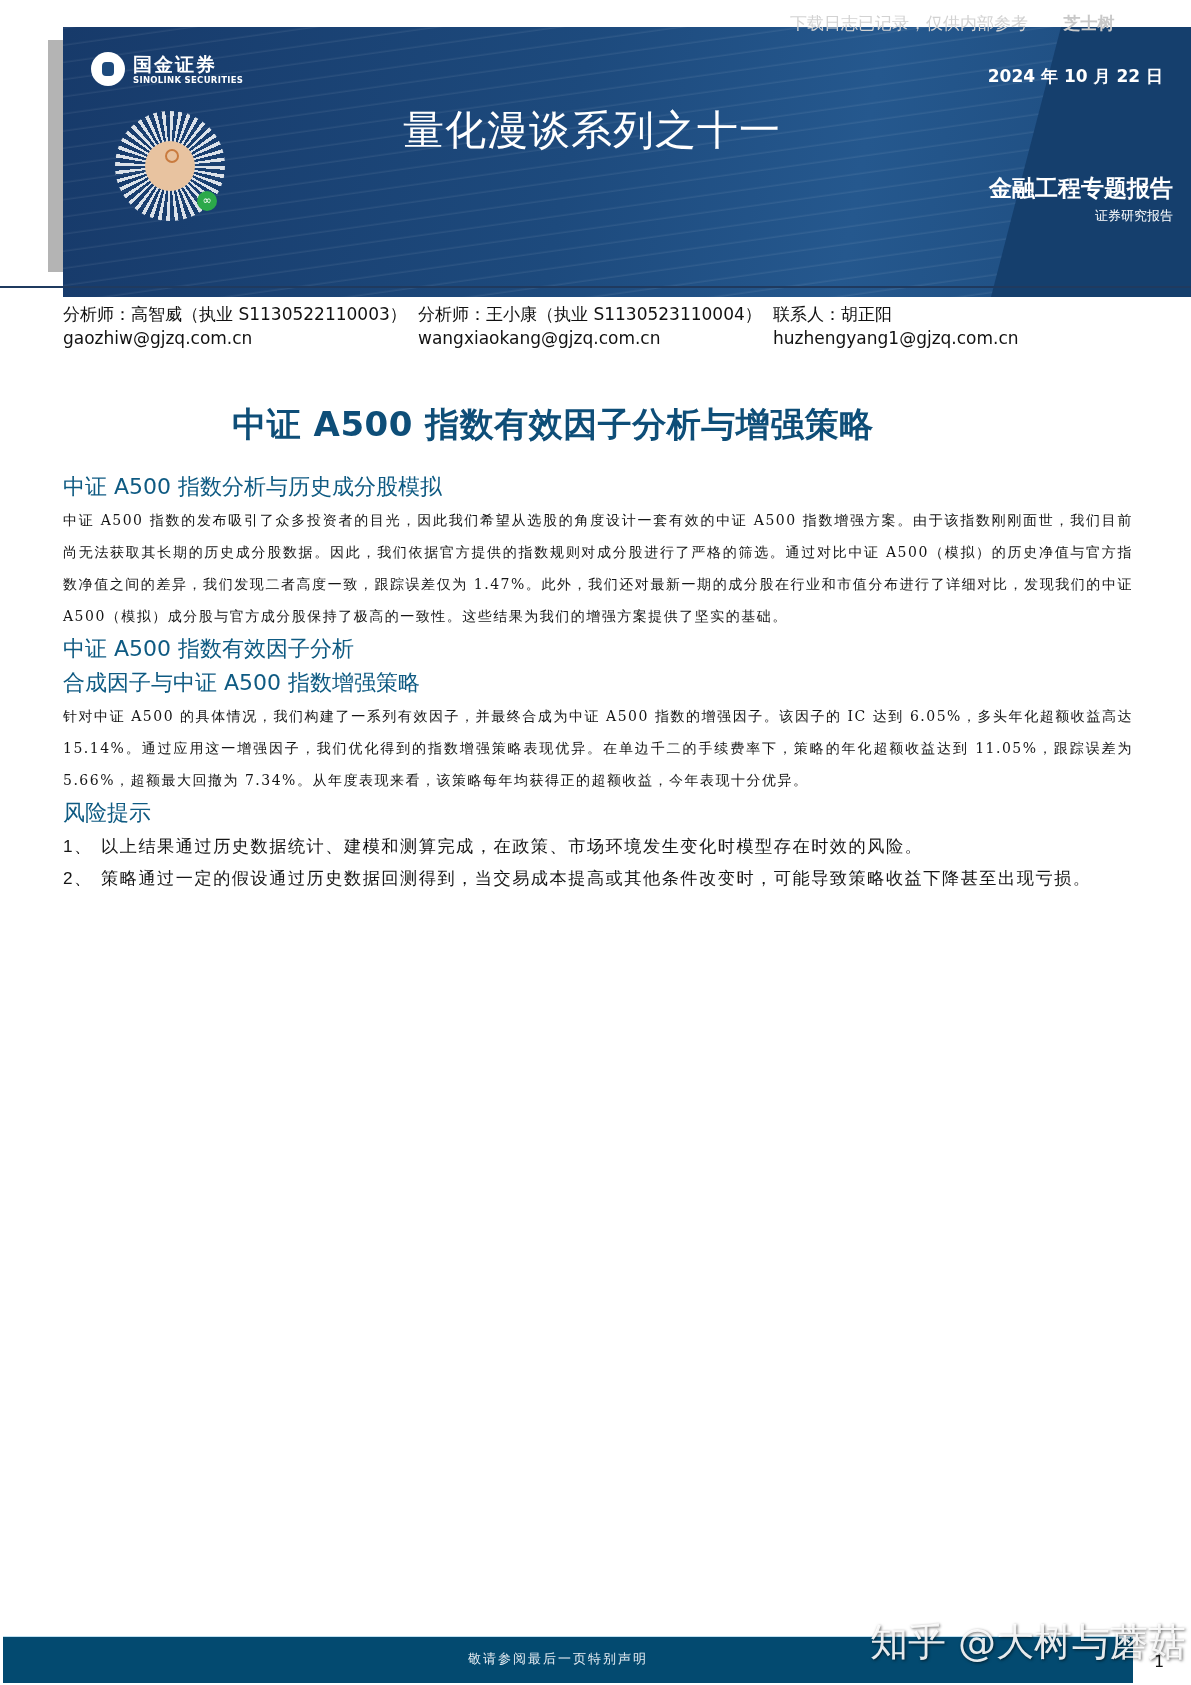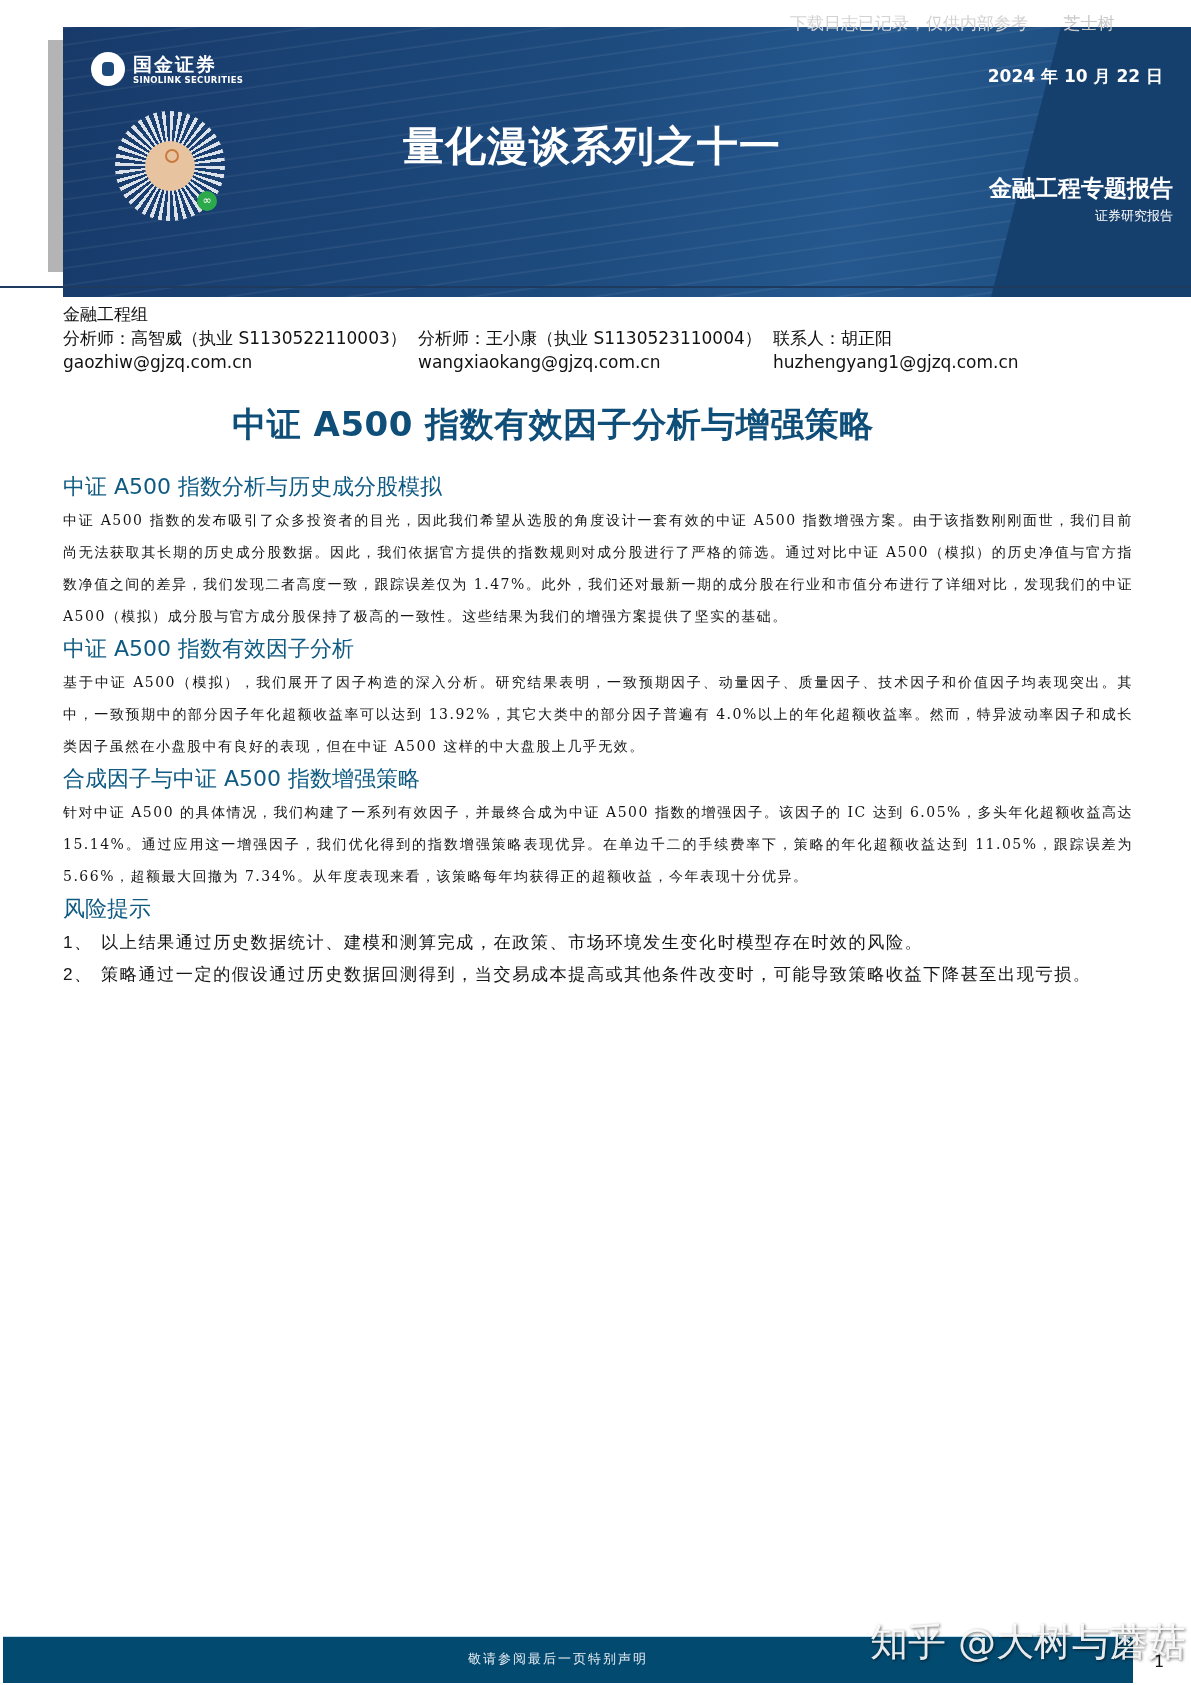--- a/index.html
+++ b/index.html
@@ -1,20 +1,20 @@
 <!DOCTYPE html>
 <html><head>
 <meta charset="utf-8">
 <style>
   * { margin: 0; padding: 0; box-sizing: border-box; }
   html, body { width: 1191px; height: 1685px; background: #ffffff; overflow: hidden; }
   body { position: relative; font-family: "DejaVu Sans", "Liberation Sans", sans-serif; color: #111; }
 
   .watermark-top { position: absolute; top: 12px; left: 790px; font-size: 17px; color: #d2d2d2; white-space: nowrap; font-family: "DejaVu Serif", serif; z-index: 5; }
-  .watermark-top .name { margin-left: 30px; color: #c8c8c8; }
+  .watermark-top .name { margin-left: 30px; color: #c8c8c8; font-weight: bold; }
 
   .banner-shadow { position: absolute; left: 48px; top: 40px; width: 1143px; height: 232px; background: #b4b4b4; }
   .banner { position: absolute; left: 63px; top: 27px; width: 1128px; height: 270px; overflow: hidden;
     background: linear-gradient(100deg, #173a6a 0%, #1d4a7d 45%, #25588e 70%, #1c4a7c 100%); }
   .banner .stripes { position: absolute; inset: 0;
     background: repeating-linear-gradient(-8deg, rgba(255,255,255,0) 0px, rgba(255,255,255,0) 14px, rgba(255,255,255,0.07) 15px, rgba(255,255,255,0) 17px); }
   .banner .right-panel { position: absolute; right: 0; top: 0; width: 200px; height: 100%; background: #153f6d;
     clip-path: polygon(35% 0, 100% 0, 100% 100%, 0 100%); }
 
   .logo { position: absolute; left: 28px; top: 25px; display: flex; align-items: center; gap: 8px; }
@@ -23,21 +23,21 @@
   .logo-text .cn { color: #fff; font-size: 19px; font-weight: bold; letter-spacing: 2px; line-height: 22px; }
   .logo-text .en { color: #fff; font-size: 8.5px; font-weight: bold; letter-spacing: 0.3px; }
 
   .qr { position: absolute; left: 52px; top: 84px; width: 110px; height: 110px; border-radius: 50%;
     background: radial-gradient(circle, transparent 30%, rgba(255,255,255,0.0) 31%),
                 repeating-conic-gradient(rgba(255,255,255,0.85) 0deg 4deg, transparent 4deg 9deg); }
   .qr-center { position: absolute; left: 30px; top: 30px; width: 50px; height: 50px; border-radius: 50%; background: #e8c3a0; }
   .qr-center::before { content: ""; position: absolute; left: 20px; top: 8px; width: 10px; height: 10px; border-radius: 50%; border: 2px solid #c97b3f; }
   .qr-badge { position: absolute; left: 82px; top: 80px; width: 20px; height: 20px; border-radius: 50%; background: #2ca94a; color: #fff; font-size: 11px; text-align: center; line-height: 20px; }
 
-  .series-title { position: absolute; left: 340px; top: 92px; font-size: 41px; font-weight: bold; color: #fff; letter-spacing: 1px; }
+  .series-title { position: absolute; left: 340px; top: 76px; font-size: 41px; font-weight: normal; color: #fff; letter-spacing: 1px; }
   .report-date { position: absolute; right: 28px; top: 38px; font-size: 17px; font-weight: bold; color: #fff; }
   .report-type { position: absolute; right: 18px; top: 146px; font-size: 23px; font-weight: bold; color: #fff; }
   .report-sub { position: absolute; right: 18px; top: 180px; font-size: 13px; font-weight: normal; color: #fff; }
 
   .rule { position: absolute; left: 0; top: 286px; width: 1191px; height: 2px; background: #1f3a5f; }
 
   .authors { position: absolute; left: 63px; top: 302px; font-size: 17px; line-height: 24px; color: #111; }
   .authors .row { display: flex; white-space: nowrap; }
   .authors .c1 { width: 355px; }
   .authors .c2 { width: 355px; }
@@ -86,44 +86,40 @@
   <div class="series-title">量化漫谈系列之十一</div>
   <div class="report-date">2024 年 10 月 22 日</div>
   <div class="report-type">金融工程专题报告</div>
   <div class="report-sub">证券研究报告</div>
 </div>
 
 <div class="rule"></div>
 
 <div class="authors">
   <div class="row">
-      <span>金融工程组</span>
-    </div>
-  <div class="row">
     <span class="c1">分析师：高智威（执业 S1130522110003）</span>
     <span class="c2">分析师：王小康（执业 S1130523110004）</span>
     <span>联系人：胡正阳</span>
   </div>
   <div class="row email-row">
     <span class="c1">gaozhiw@gjzq.com.cn</span>
     <span class="c2">wangxiaokang@gjzq.com.cn</span>
     <span>huzhengyang1@gjzq.com.cn</span>
   </div>
 </div>
 
 <div class="doc-title">中证 A500 指数有效因子分析与增强策略</div>
 
 <div class="content">
   <div>
     <h2 class="sec-h">中证 A500 指数分析与历史成分股模拟</h2>
     <p class="para">中证 A500 指数的发布吸引了众多投资者的目光，因此我们希望从选股的角度设计一套有效的中证 A500 指数增强方案。由于该指数刚刚面世，我们目前尚无法获取其长期的历史成分股数据。因此，我们依据官方提供的指数规则对成分股进行了严格的筛选。通过对比中证 A500（模拟）的历史净值与官方指数净值之间的差异，我们发现二者高度一致，跟踪误差仅为 1.47%。此外，我们还对最新一期的成分股在行业和市值分布进行了详细对比，发现我们的中证 A500（模拟）成分股与官方成分股保持了极高的一致性。这些结果为我们的增强方案提供了坚实的基础。</p>
   </div>
   <div>
     <h2 class="sec-h">中证 A500 指数有效因子分析</h2>
-    <p class="para">基于中证 A500（模拟），我们展开了因子构造的深入分析。研究结果表明，一致预期因子、动量因子、质量因子、技术因子和价值因子均表现突出。其中，一致预期中的部分因子年化超额收益率可以达到 13.92%，其它大类中的部分因子普遍有 4.0%以上的年化超额收益率。然而，特异波动率因子和成长类因子虽然在小盘股中有良好的表现，但在中证 A500 这样的中大盘股上几乎无效。</p>
   </div>
   <div>
     <h2 class="sec-h">合成因子与中证 A500 指数增强策略</h2>
     <p class="para">针对中证 A500 的具体情况，我们构建了一系列有效因子，并最终合成为中证 A500 指数的增强因子。该因子的 IC 达到 6.05%，多头年化超额收益高达 15.14%。通过应用这一增强因子，我们优化得到的指数增强策略表现优异。在单边千二的手续费率下，策略的年化超额收益达到 11.05%，跟踪误差为 5.66%，超额最大回撤为 7.34%。从年度表现来看，该策略每年均获得正的超额收益，今年表现十分优异。</p>
   </div>
   <div>
     <h2 class="sec-h">风险提示</h2>
     <div class="risk-item">
       <span class="num">1、</span>
       <span class="txt">以上结果通过历史数据统计、建模和测算完成，在政策、市场环境发生变化时模型存在时效的风险。</span>

